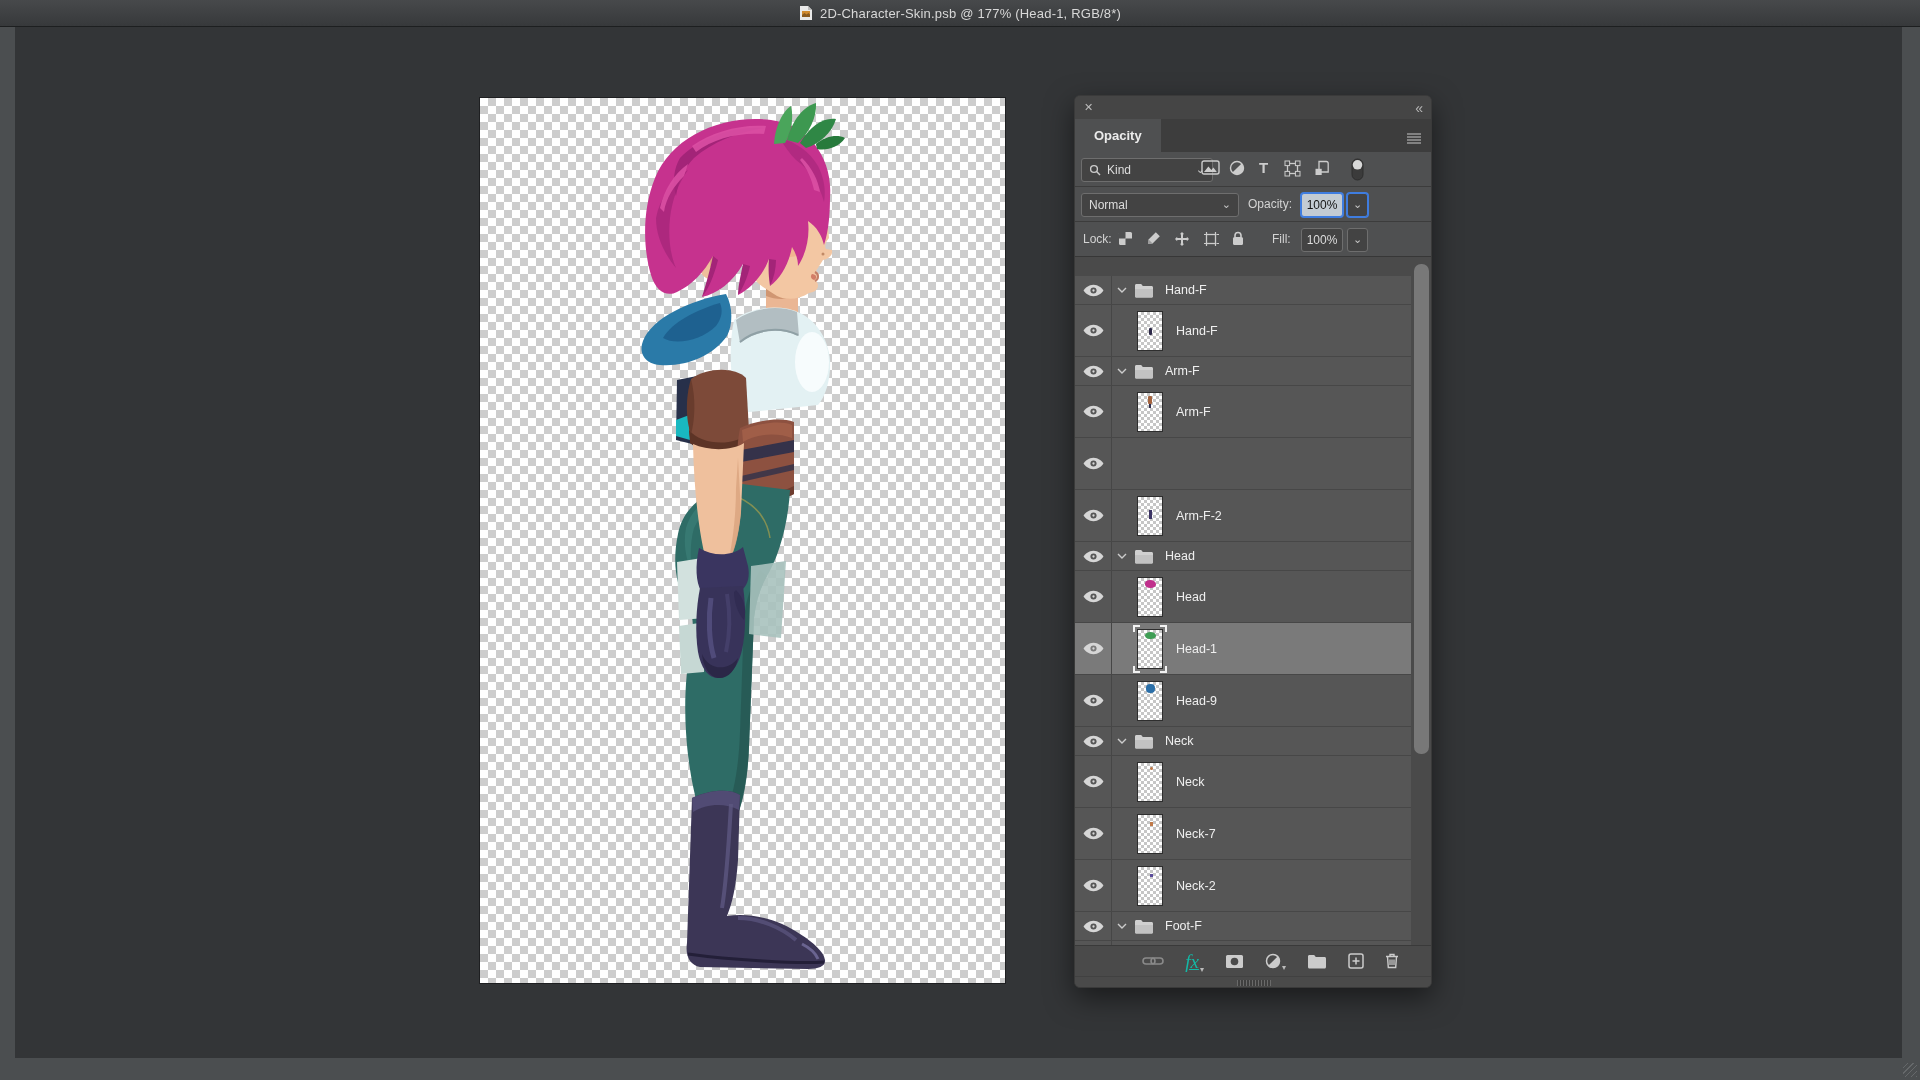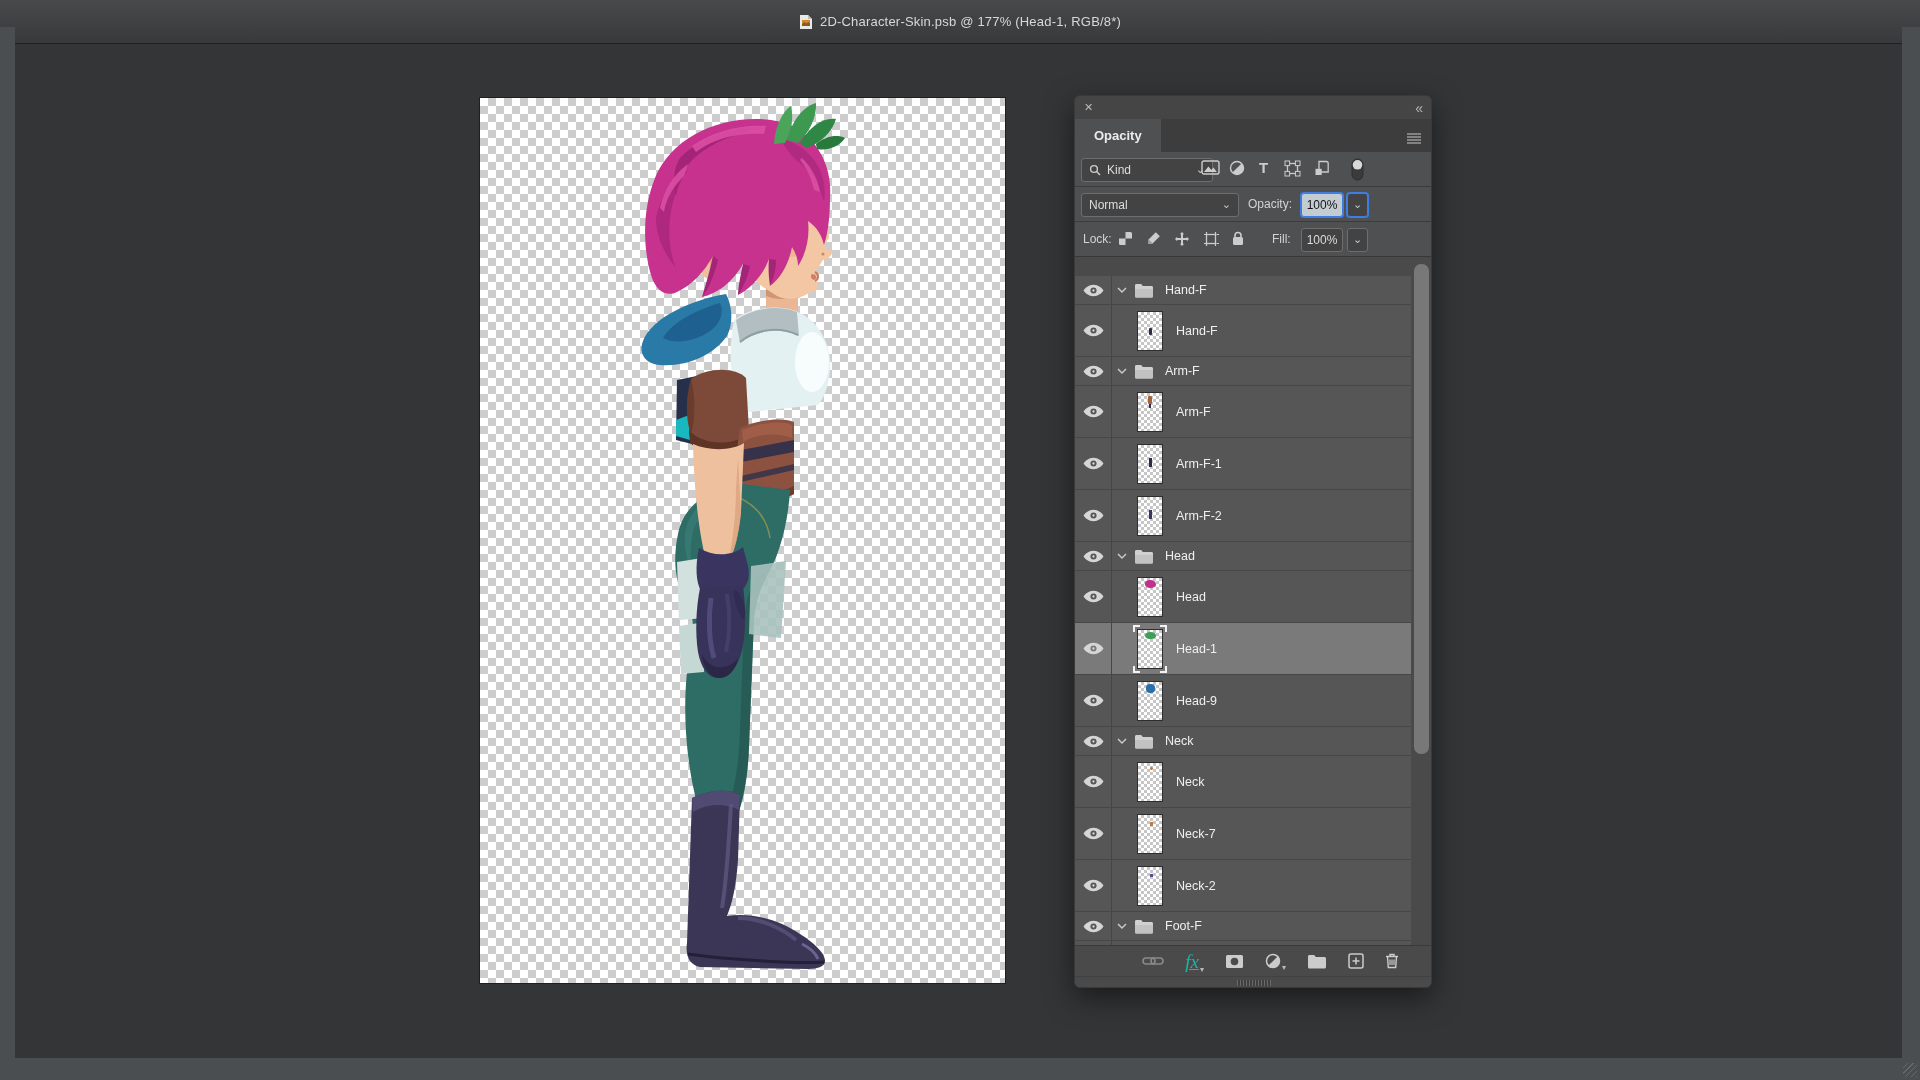--- a/index.html
+++ b/index.html
@@ -1,21 +1,21 @@
 <!DOCTYPE html>
 <html><head>
 <meta charset="utf-8">
 <style>
   html,body{margin:0;padding:0;background:#232323;}
   *{box-sizing:border-box;}
   .screen{position:relative;width:1920px;height:1080px;overflow:hidden;
           font-family:"Liberation Sans",sans-serif;background:#333537;}
 
   
-  .titlebar{position:absolute;left:0;top:0;width:1920px;height:44px;
+  .titlebar{position:absolute;left:0;top:0;width:1920px;height:27px;
     background:linear-gradient(#47494b,#37393b);border-bottom:1px solid #1d1f20;
     display:flex;align-items:center;justify-content:center;}
   .titlebar-inner{display:flex;align-items:center;gap:7px;}
   .title-text{font-size:13px;color:#d8d8d8;letter-spacing:.2px;}
   .doc-icon{display:inline-flex;}
 
   
   .frame-left{position:absolute;left:0;top:27px;width:15px;height:1053px;background:#4b4e50;}
   .frame-right{position:absolute;right:0;top:27px;width:18px;height:1053px;background:#4b4e50;}
   .frame-bottom{position:absolute;left:15px;right:18px;bottom:0;height:22px;background:#4b4e50;}
@@ -437,26 +437,20 @@
       </div>
 
       <div class="row layer">
         <div class="eye-cell">
             <svg class="eye" width="21" height="13" viewBox="0 0 22 13">
               <path d="M11 .5C6 .5 2.2 3.8.6 6.5 2.2 9.2 6 12.5 11 12.5s8.8-3.3 10.4-6C19.8 3.8 16 .5 11 .5Z" fill="#d6d6d6"></path>
               <circle class="eye-hole" cx="11" cy="6.5" r="3.2" fill="#565656"></circle>
               <circle cx="11" cy="6.5" r="1.2" fill="#d6d6d6"></circle>
             </svg>
           </div>
-        <div class="row-body">
-            <span class="thumb t-arm1">
-              <i class="mark"></i>
-            </span>
-            <span class="row-label">Arm-F-1</span>
-          </div>
       </div>
 
       <div class="row layer">
         <div class="eye-cell">
             <svg class="eye" width="21" height="13" viewBox="0 0 22 13">
               <path d="M11 .5C6 .5 2.2 3.8.6 6.5 2.2 9.2 6 12.5 11 12.5s8.8-3.3 10.4-6C19.8 3.8 16 .5 11 .5Z" fill="#d6d6d6"></path>
               <circle class="eye-hole" cx="11" cy="6.5" r="3.2" fill="#565656"></circle>
               <circle cx="11" cy="6.5" r="1.2" fill="#d6d6d6"></circle>
             </svg>
           </div>

